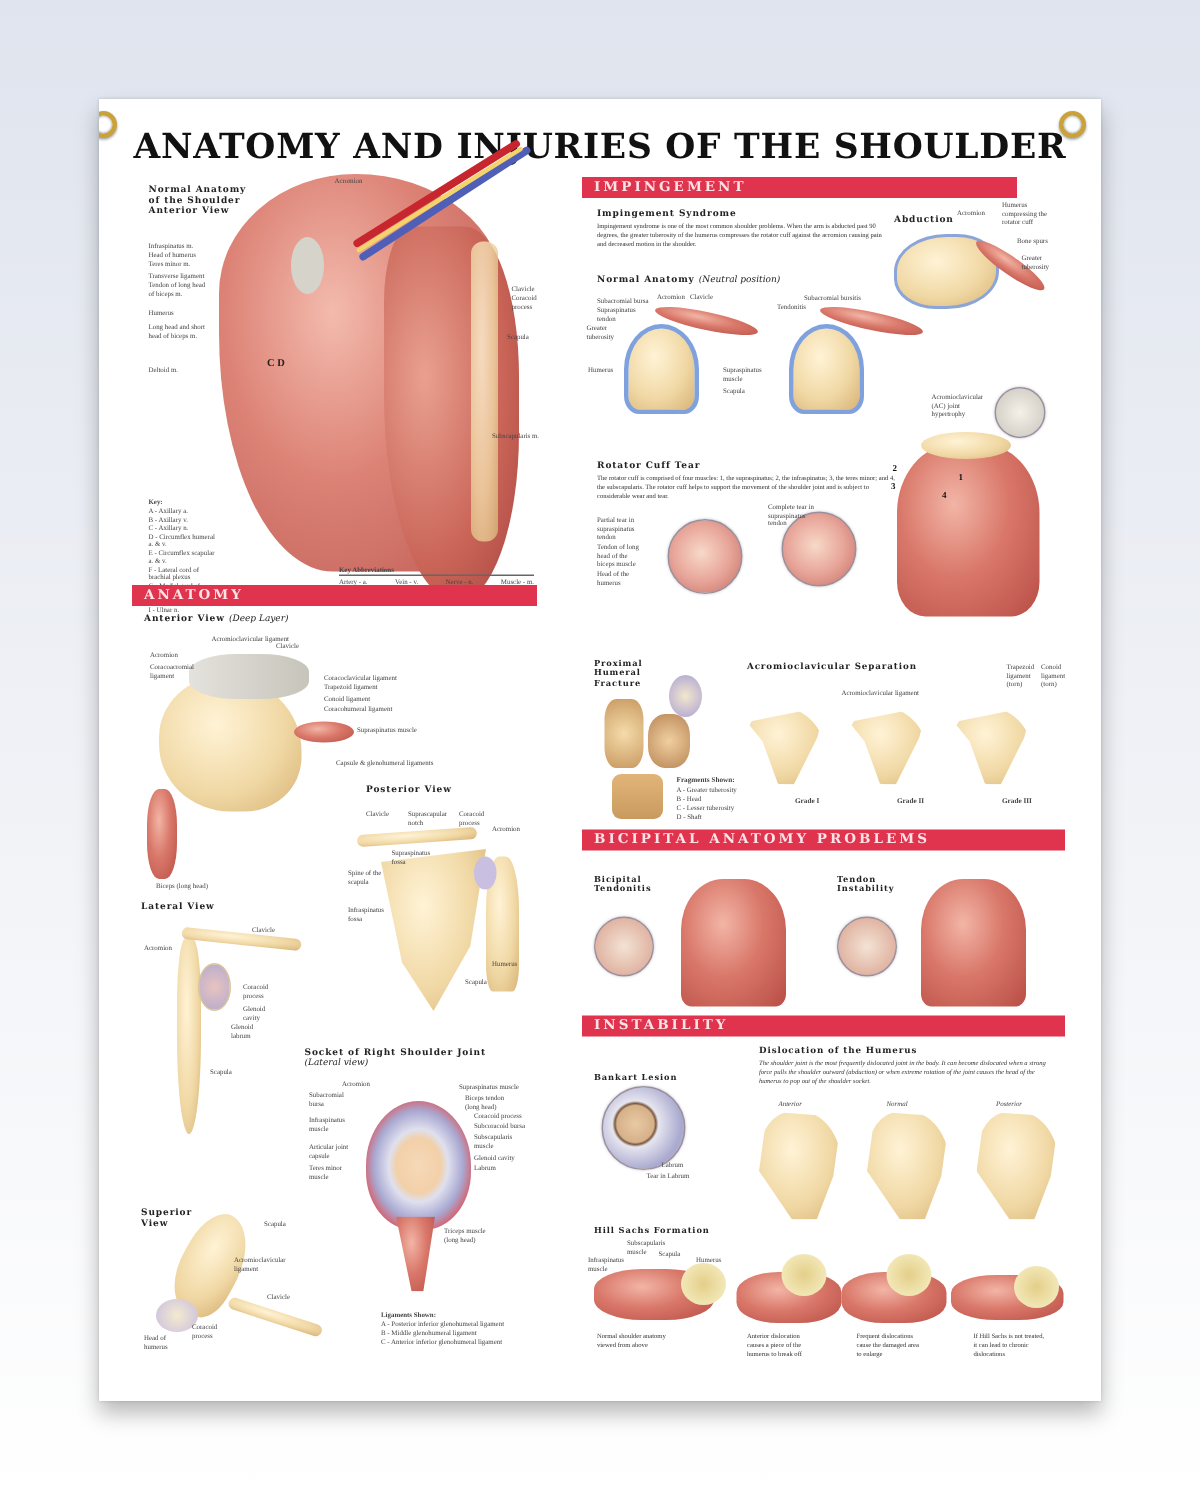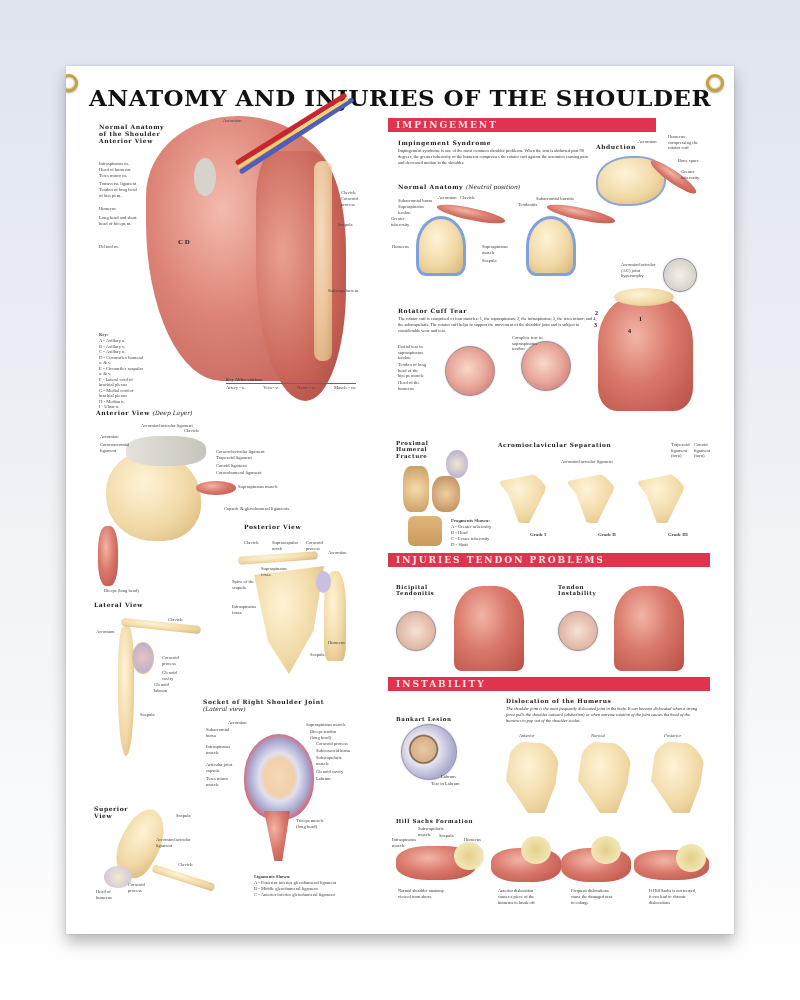--- a/index.html
+++ b/index.html
@@ -114,20 +114,21 @@
 
     <div class="lbl" style="left:160px; top:311px; font-weight:bold;">Key Abbreviations</div>
     <div style="position:absolute; left:160px; top:317px; width:130px; display:flex; justify-content:space-between; border-top:0.6px solid #666; padding-top:1px;">
       <span class="lbl" style="position:static;">Artery - a.</span>
       <span class="lbl" style="position:static;">Vein - v.</span>
       <span class="lbl" style="position:static;">Nerve - n.</span>
       <span class="lbl" style="position:static;">Muscle - m.</span>
     </div>
   </div>
 
+  <div class="band" style="left:22px; top:324px; width:270px;">ANATOMY</div>
 
   <div>
     <div class="h" style="left:30px; top:344px; font-size:6px;">
       <span>Anterior View</span> <i>(Deep Layer)</i>
     </div>
     <div class="art bone" style="left:40px; top:385px; width:95px; height:90px; border-radius:45% 55% 40% 50%;"></div>
     <div class="art" style="left:60px; top:370px; width:80px; height:30px; border-radius:40%; background:linear-gradient(90deg,#e4e2dc,#c7c4bb);"></div>
     <div class="art muscle" style="left:130px; top:415px; width:40px; height:14px; border-radius:50%;"></div>
     <div class="art muscle" style="left:32px; top:460px; width:20px; height:60px; border-radius:40%;"></div>
     <div class="lbl" style="left:75px; top:357px;">Acromioclavicular ligament</div>
@@ -207,21 +208,21 @@
     <div class="art bone" style="left:55px; top:742px; width:40px; height:70px; border-radius:40% 60% 30% 50%; transform:rotate(30deg);"></div>
     <div class="art bone" style="left:85px; top:808px; width:65px; height:8px; border-radius:6px; transform:rotate(18deg);"></div>
     <div class="art" style="left:38px; top:800px; width:28px; height:22px; border-radius:50%; background:radial-gradient(circle,#f3ead0,#c9bedf);"></div>
     <div class="lbl" style="left:110px; top:747px;">Scapula</div>
     <div class="lbl" style="left:90px; top:771px; white-space:normal; width:40px;">Acromioclavicular ligament</div>
     <div class="lbl" style="left:112px; top:796px;">Clavicle</div>
     <div class="lbl" style="left:62px; top:816px; white-space:normal; width:22px;">Coracoid process</div>
     <div class="lbl" style="left:30px; top:823px; white-space:normal; width:22px;">Head of humerus</div>
   </div>
 
-  <div class="band" style="left:322px; top:52px; width:268px;">IMPINGEMENT</div>
+  <div class="band" style="left:322px; top:52px; width:290px;">IMPINGEMENT</div>
 
   <div>
     <div class="h" style="left:332px; top:74px; font-size:6px;">Impingement Syndrome</div>
     <div class="para" style="left:332px; top:82px; width:192px;">Impingement syndrome is one of the most common shoulder problems. When the arm is abducted past 90 degrees, the greater tuberosity of the humerus compresses the rotator cuff against the acromion causing pain and decreased motion in the shoulder.</div>
   </div>
 
   <div>
     <div class="h" style="left:530px; top:78px; font-size:6px;">Abduction</div>
     <div class="art bone" style="left:530px; top:90px; width:70px; height:50px; border-radius:50% 40% 50% 40%; border:2px solid #8ba5d8;"></div>
     <div class="art muscle" style="left:580px; top:105px; width:55px; height:12px; border-radius:50%; transform:rotate(35deg);"></div>
@@ -297,21 +298,21 @@
     <div class="art bone" style="left:432px; top:405px; width:52px; height:52px; border-radius:40% 60% 40% 50%; clip-path:polygon(0 20%,100% 0,90% 40%,60% 100%,40% 100%,20% 45%);"></div>
     <div class="art bone" style="left:500px; top:405px; width:52px; height:52px; border-radius:40% 60% 40% 50%; clip-path:polygon(0 20%,100% 0,90% 40%,60% 100%,40% 100%,20% 45%);"></div>
     <div class="art bone" style="left:570px; top:405px; width:52px; height:52px; border-radius:40% 60% 40% 50%; clip-path:polygon(0 20%,100% 0,90% 40%,60% 100%,40% 100%,20% 45%);"></div>
     <div class="lbl" style="left:605px; top:376px; white-space:normal; width:20px;">Trapezoid ligament (torn)</div>
     <div class="lbl" style="left:628px; top:376px; white-space:normal; width:18px;">Conoid ligament (torn)</div>
     <div class="lbl" style="left:464px; top:466px; font-weight:bold; font-size:4.8px;">Grade I</div>
     <div class="lbl" style="left:532px; top:466px; font-weight:bold; font-size:4.8px;">Grade II</div>
     <div class="lbl" style="left:602px; top:466px; font-weight:bold; font-size:4.8px;">Grade III</div>
   </div>
 
-  <div class="band" style="left:322px; top:487px; width:322px;">INJURIES TENDON PROBLEMS</div>
+  <div class="band" style="left:322px; top:487px; width:322px;">BICIPITAL ANATOMY PROBLEMS</div>
 
   <div>
     <div class="h" style="left:330px; top:518px; font-size:5.5px;">
       <div>Bicipital</div>
       <div>Tendonitis</div>
     </div>
     <div class="lens" style="left:330px; top:545px; width:40px; height:40px; background:radial-gradient(circle,#f3e3d4,#d9a08e);"></div>
     <div class="art muscle" style="left:388px; top:520px; width:70px; height:85px; border-radius:40% 40% 10% 10%;"></div>
   </div>
 

